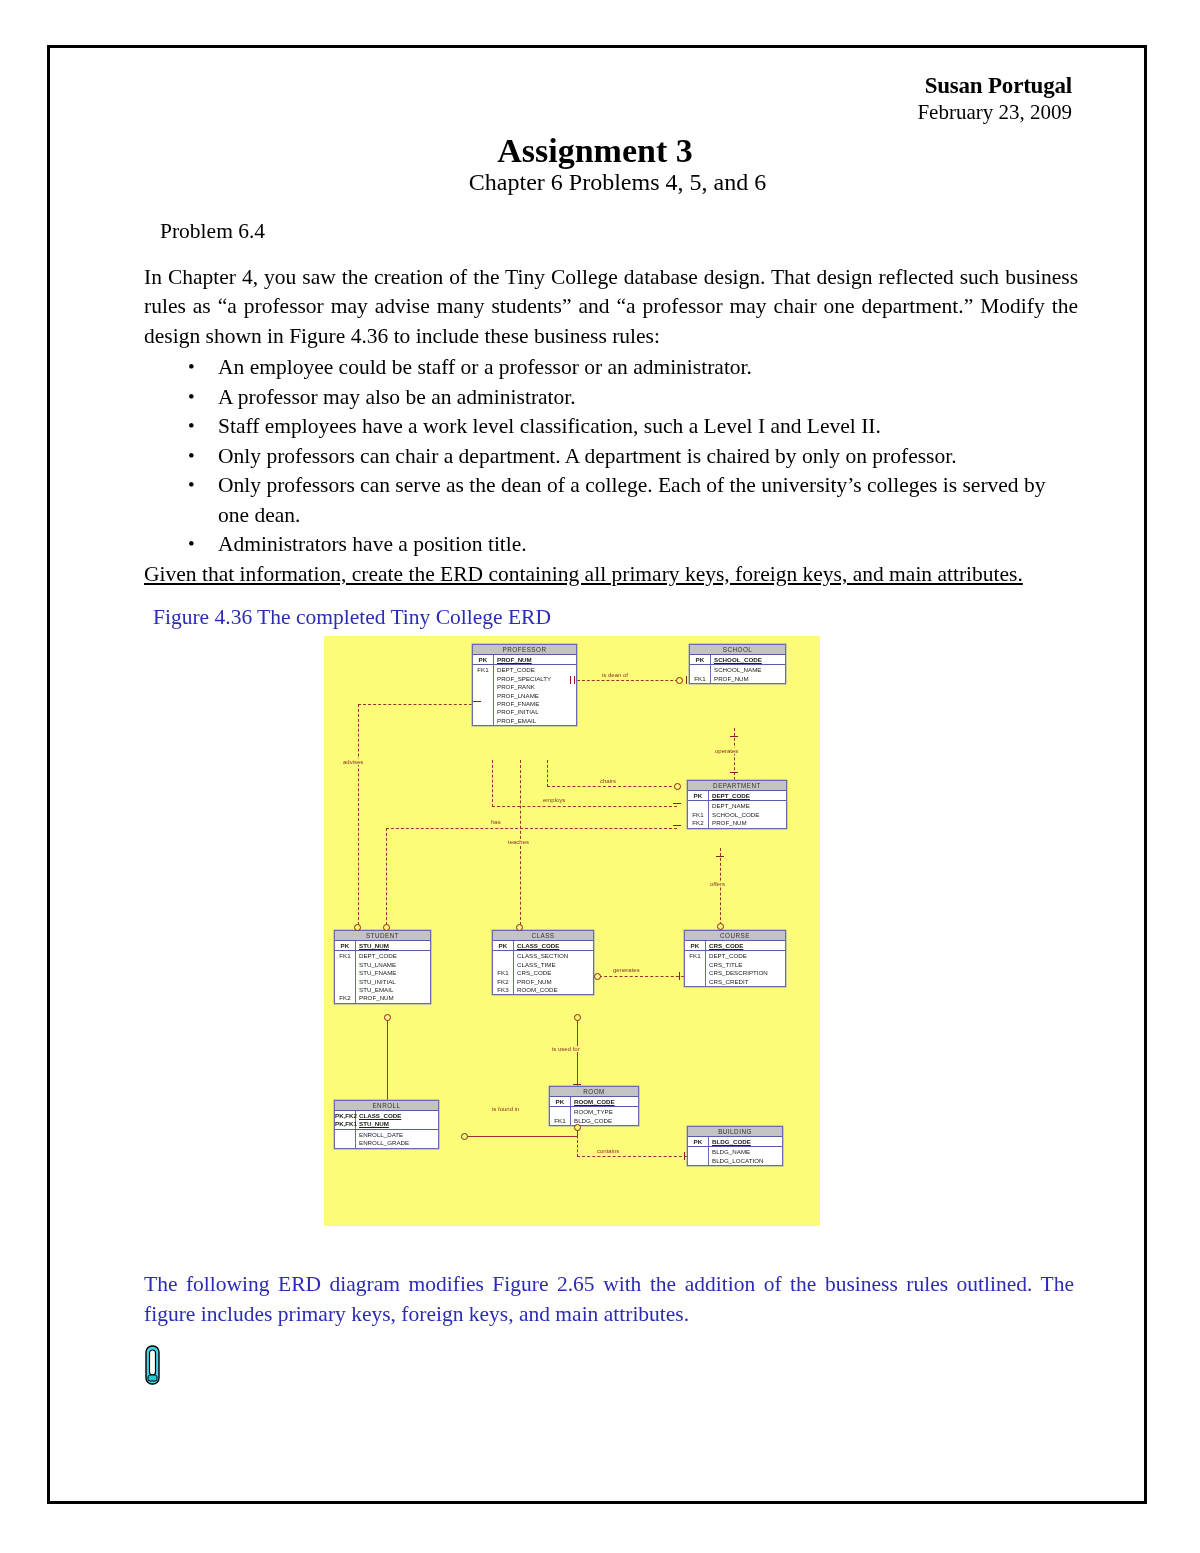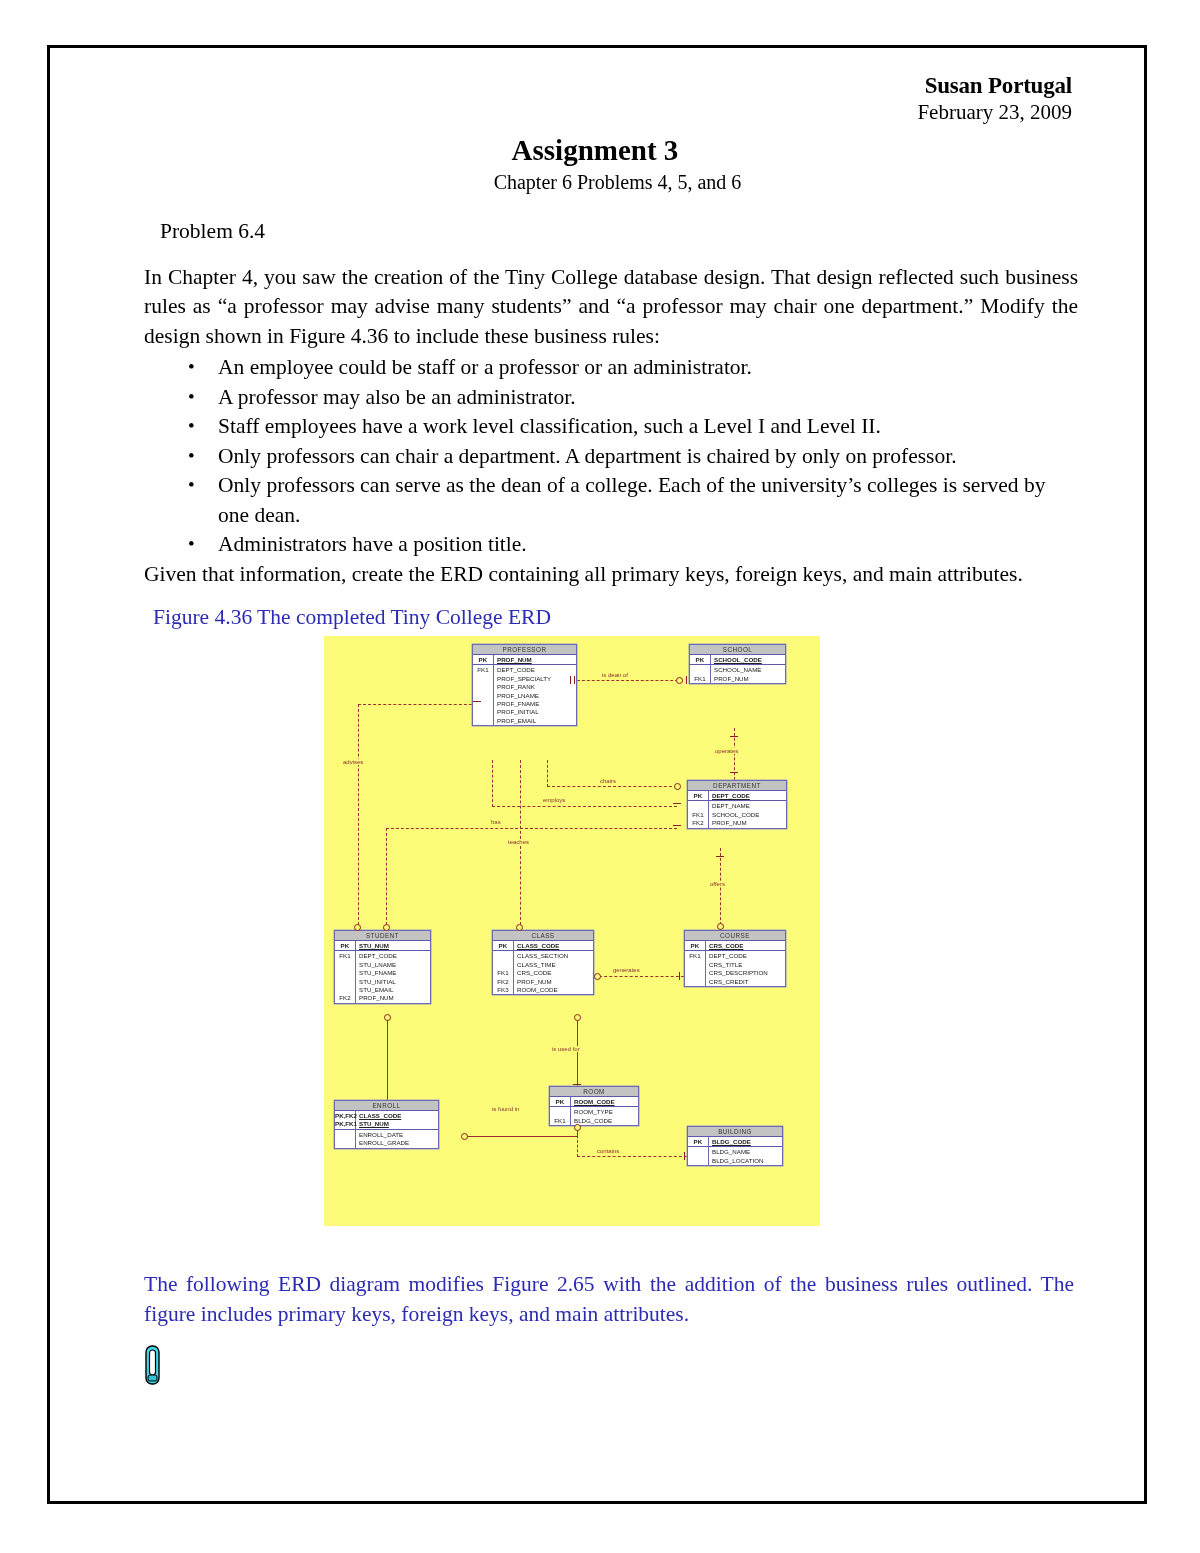--- a/index.html
+++ b/index.html
@@ -47,25 +47,25 @@
     font-size: 21px;
     line-height: 26px;
   }
   .title-block {
     text-align: center;
     padding-top: 10px;
     padding-right: 36px;
   }
   .title-block .assignment {
     font-weight: bold;
-    font-size: 29px;
+    font-size: 34px;
     line-height: 31px;
   }
   .title-block .subtitle {
-    font-size: 20px;
+    font-size: 24px;
     line-height: 26px;
     padding-top: 3px;
     padding-left: 45px;
   }
   
   .body {
     padding: 6px 82px 0 78px;
     font-size: 21.5px;
     line-height: 29.5px;
   }
@@ -90,20 +90,21 @@
   }
   ul.rules li::before {
     content: "\2022";
     position: absolute;
     left: 44px;
     top: -1px;
     font-size: 19px;
   }
   .closing-para {
     margin: 0;
+    text-decoration: underline;
   }
   
   .fig-caption {
     color: #2b2bb5;
     font-size: 21.5px;
     line-height: 29px;
     padding-left: 87px;
     margin-top: 14px;
   }
   .figure-wrap {

